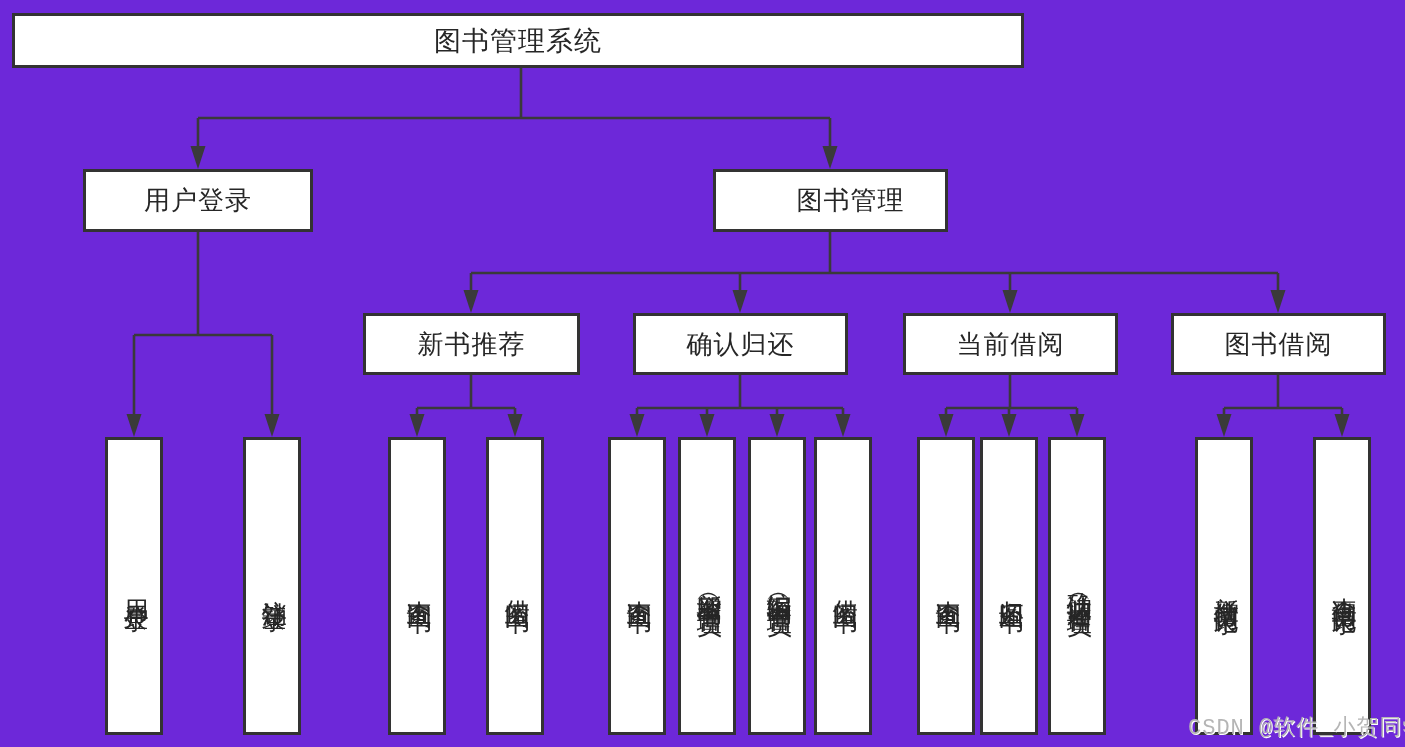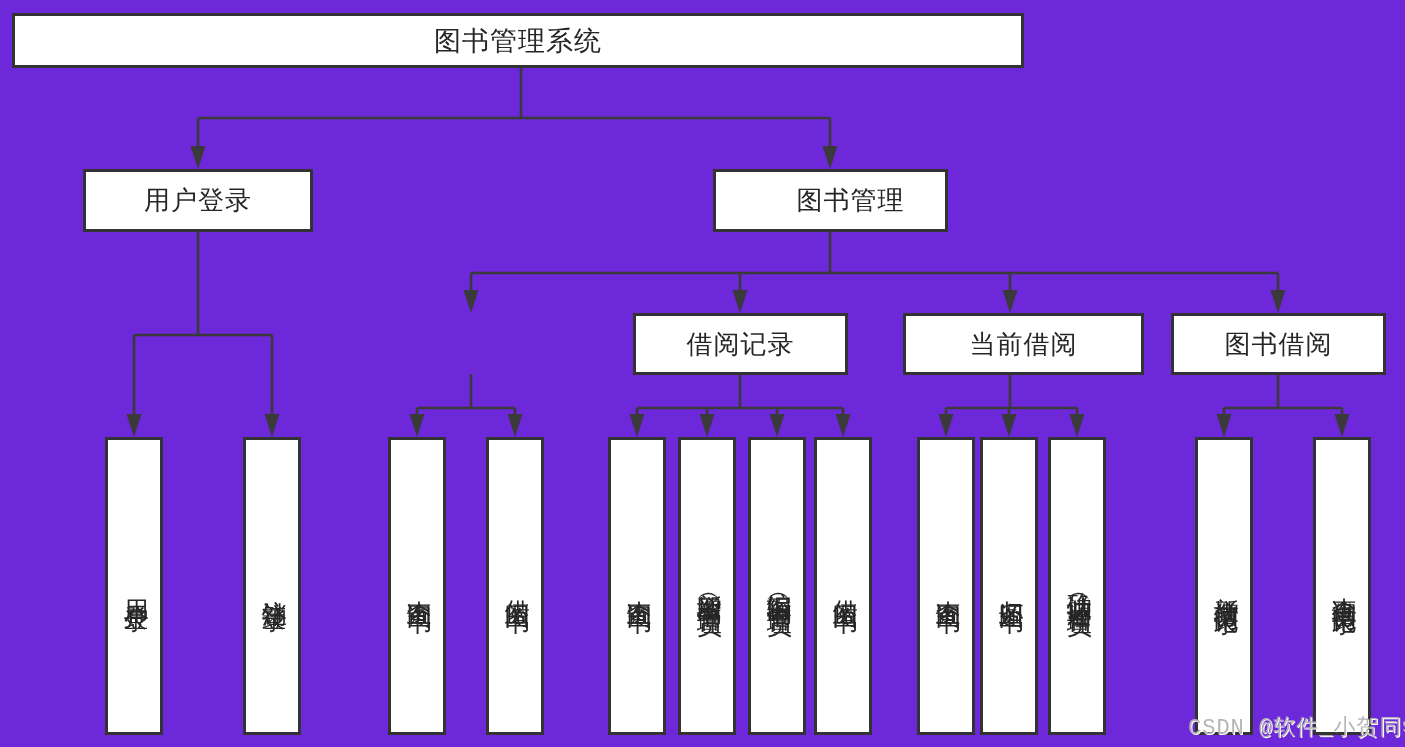--- a/index.html
+++ b/index.html
@@ -26,21 +26,21 @@
   }
   
   #b-root{left:12px;top:13px;width:1012px;height:55px;font-size:27px;}
   
   #b-user-login{left:83px;top:169px;width:230px;height:63px;font-size:26px;}
   #b-book-mgmt{left:713px;top:169px;width:235px;height:63px;font-size:26px;padding-left:40px;}
   
   .lvl3{top:313px;height:62px;font-size:26px;}
   #b-new-books{left:363px;width:217px;}
   #b-book-borrow{left:633px;width:215px;}
-  #b-current-borrow{left:903px;width:241px;}
+  #b-current-borrow{left:903px;width:215px;}
   #b-borrow-records{left:1171px;width:215px;}
   
   .leaf{
     top:437px;width:58px;height:298px;font-size:25px;
     writing-mode:vertical-rl;
     text-orientation:mixed;
     letter-spacing:3px;
     line-height:1.1;
   }
   #b-leaf-user-login{left:105px;}
@@ -126,21 +126,22 @@
       <polygon points="1216.5,414 1231.5,414 1224,437" fill="#3a3a3a"></polygon>
       <line x1="1342" y1="408" x2="1342" y2="416" stroke="#3a3a3a" stroke-width="2.6"></line>
       <polygon points="1334.5,414 1349.5,414 1342,437" fill="#3a3a3a"></polygon>
     </svg>
 
   <div class="box" id="b-root">图书管理系统</div>
 
   <div class="box" id="b-user-login">用户登录</div>
   <div class="box" id="b-book-mgmt">图书管理</div>
 
-  <div class="box lvl3" id="b-book-borrow">借阅记录</div>
+  <div class="box lvl3" id="b-new-books">新书推荐</div>
+  <div class="box lvl3" id="b-book-borrow">确认归还</div>
   <div class="box lvl3" id="b-current-borrow">当前借阅</div>
   <div class="box lvl3" id="b-borrow-records">图书借阅</div>
 
   <div class="box leaf" id="b-leaf-user-login">用户登录</div>
   <div class="box leaf" id="b-leaf-logout">注销登录</div>
 
   <div class="box leaf" id="b-nb-query">查询图书</div>
   <div class="box leaf" id="b-nb-borrow">借阅图书</div>
 
   <div class="box leaf" id="b-bb-query">查询图书</div>

